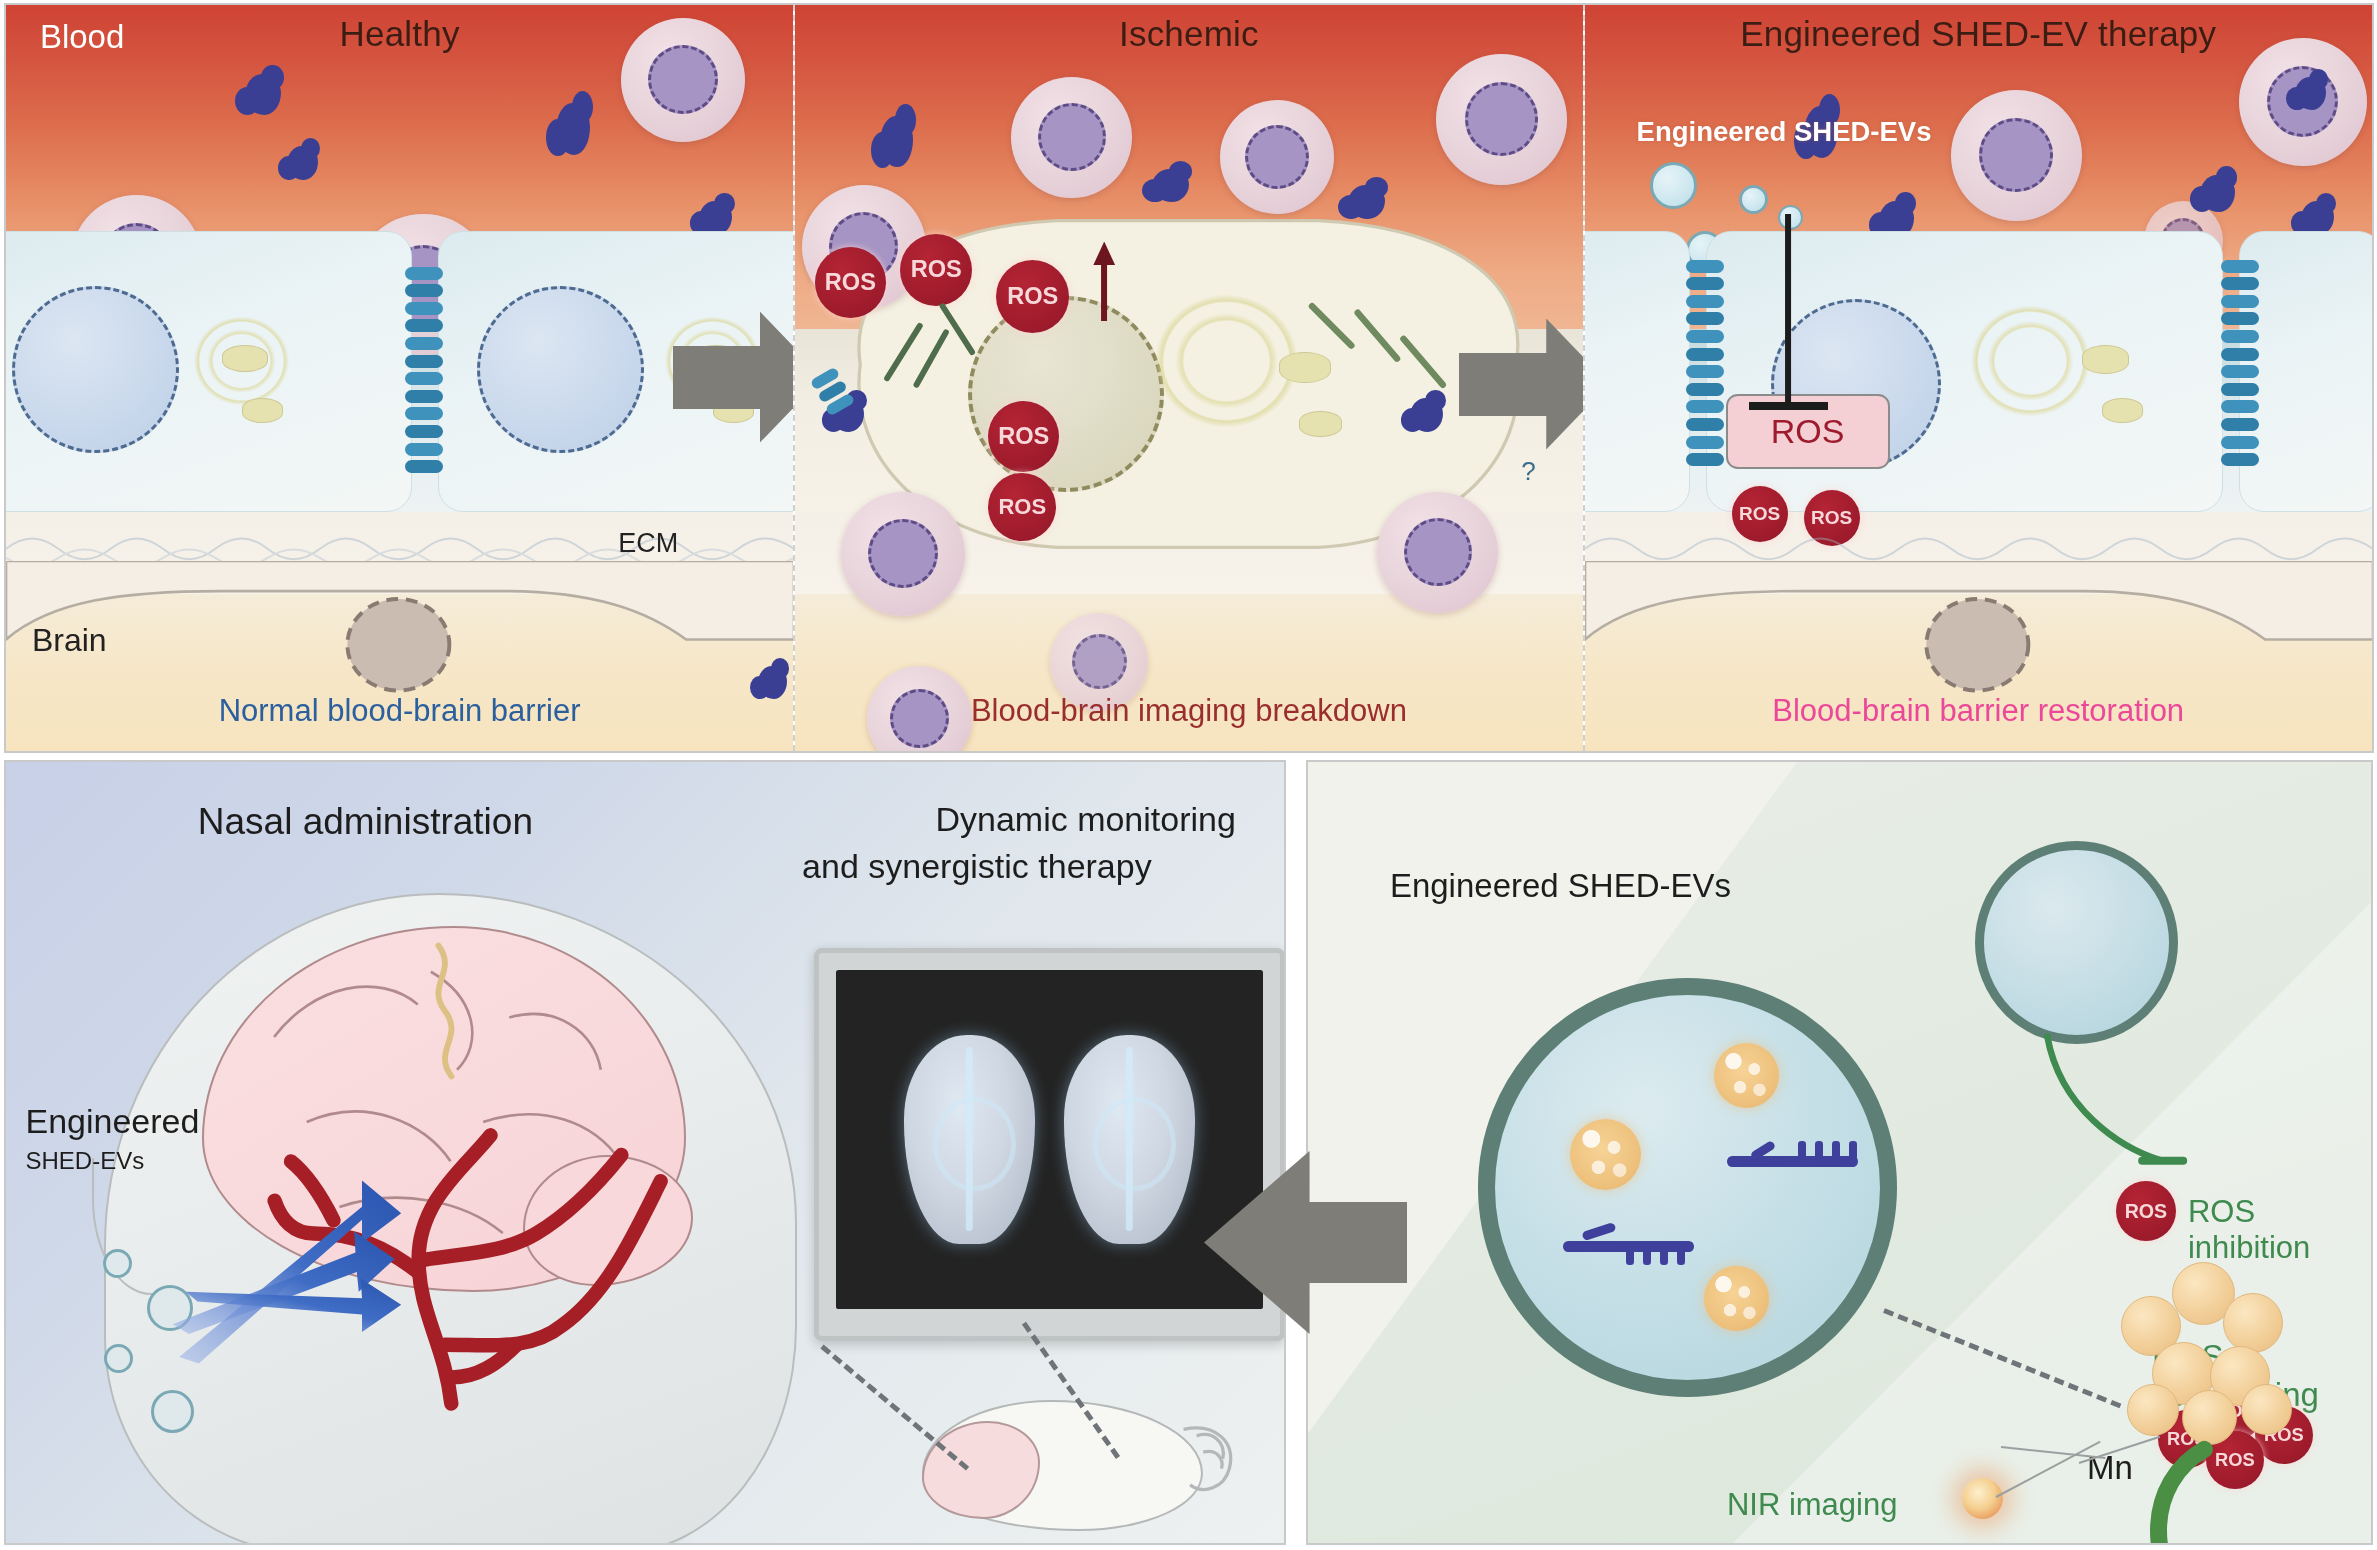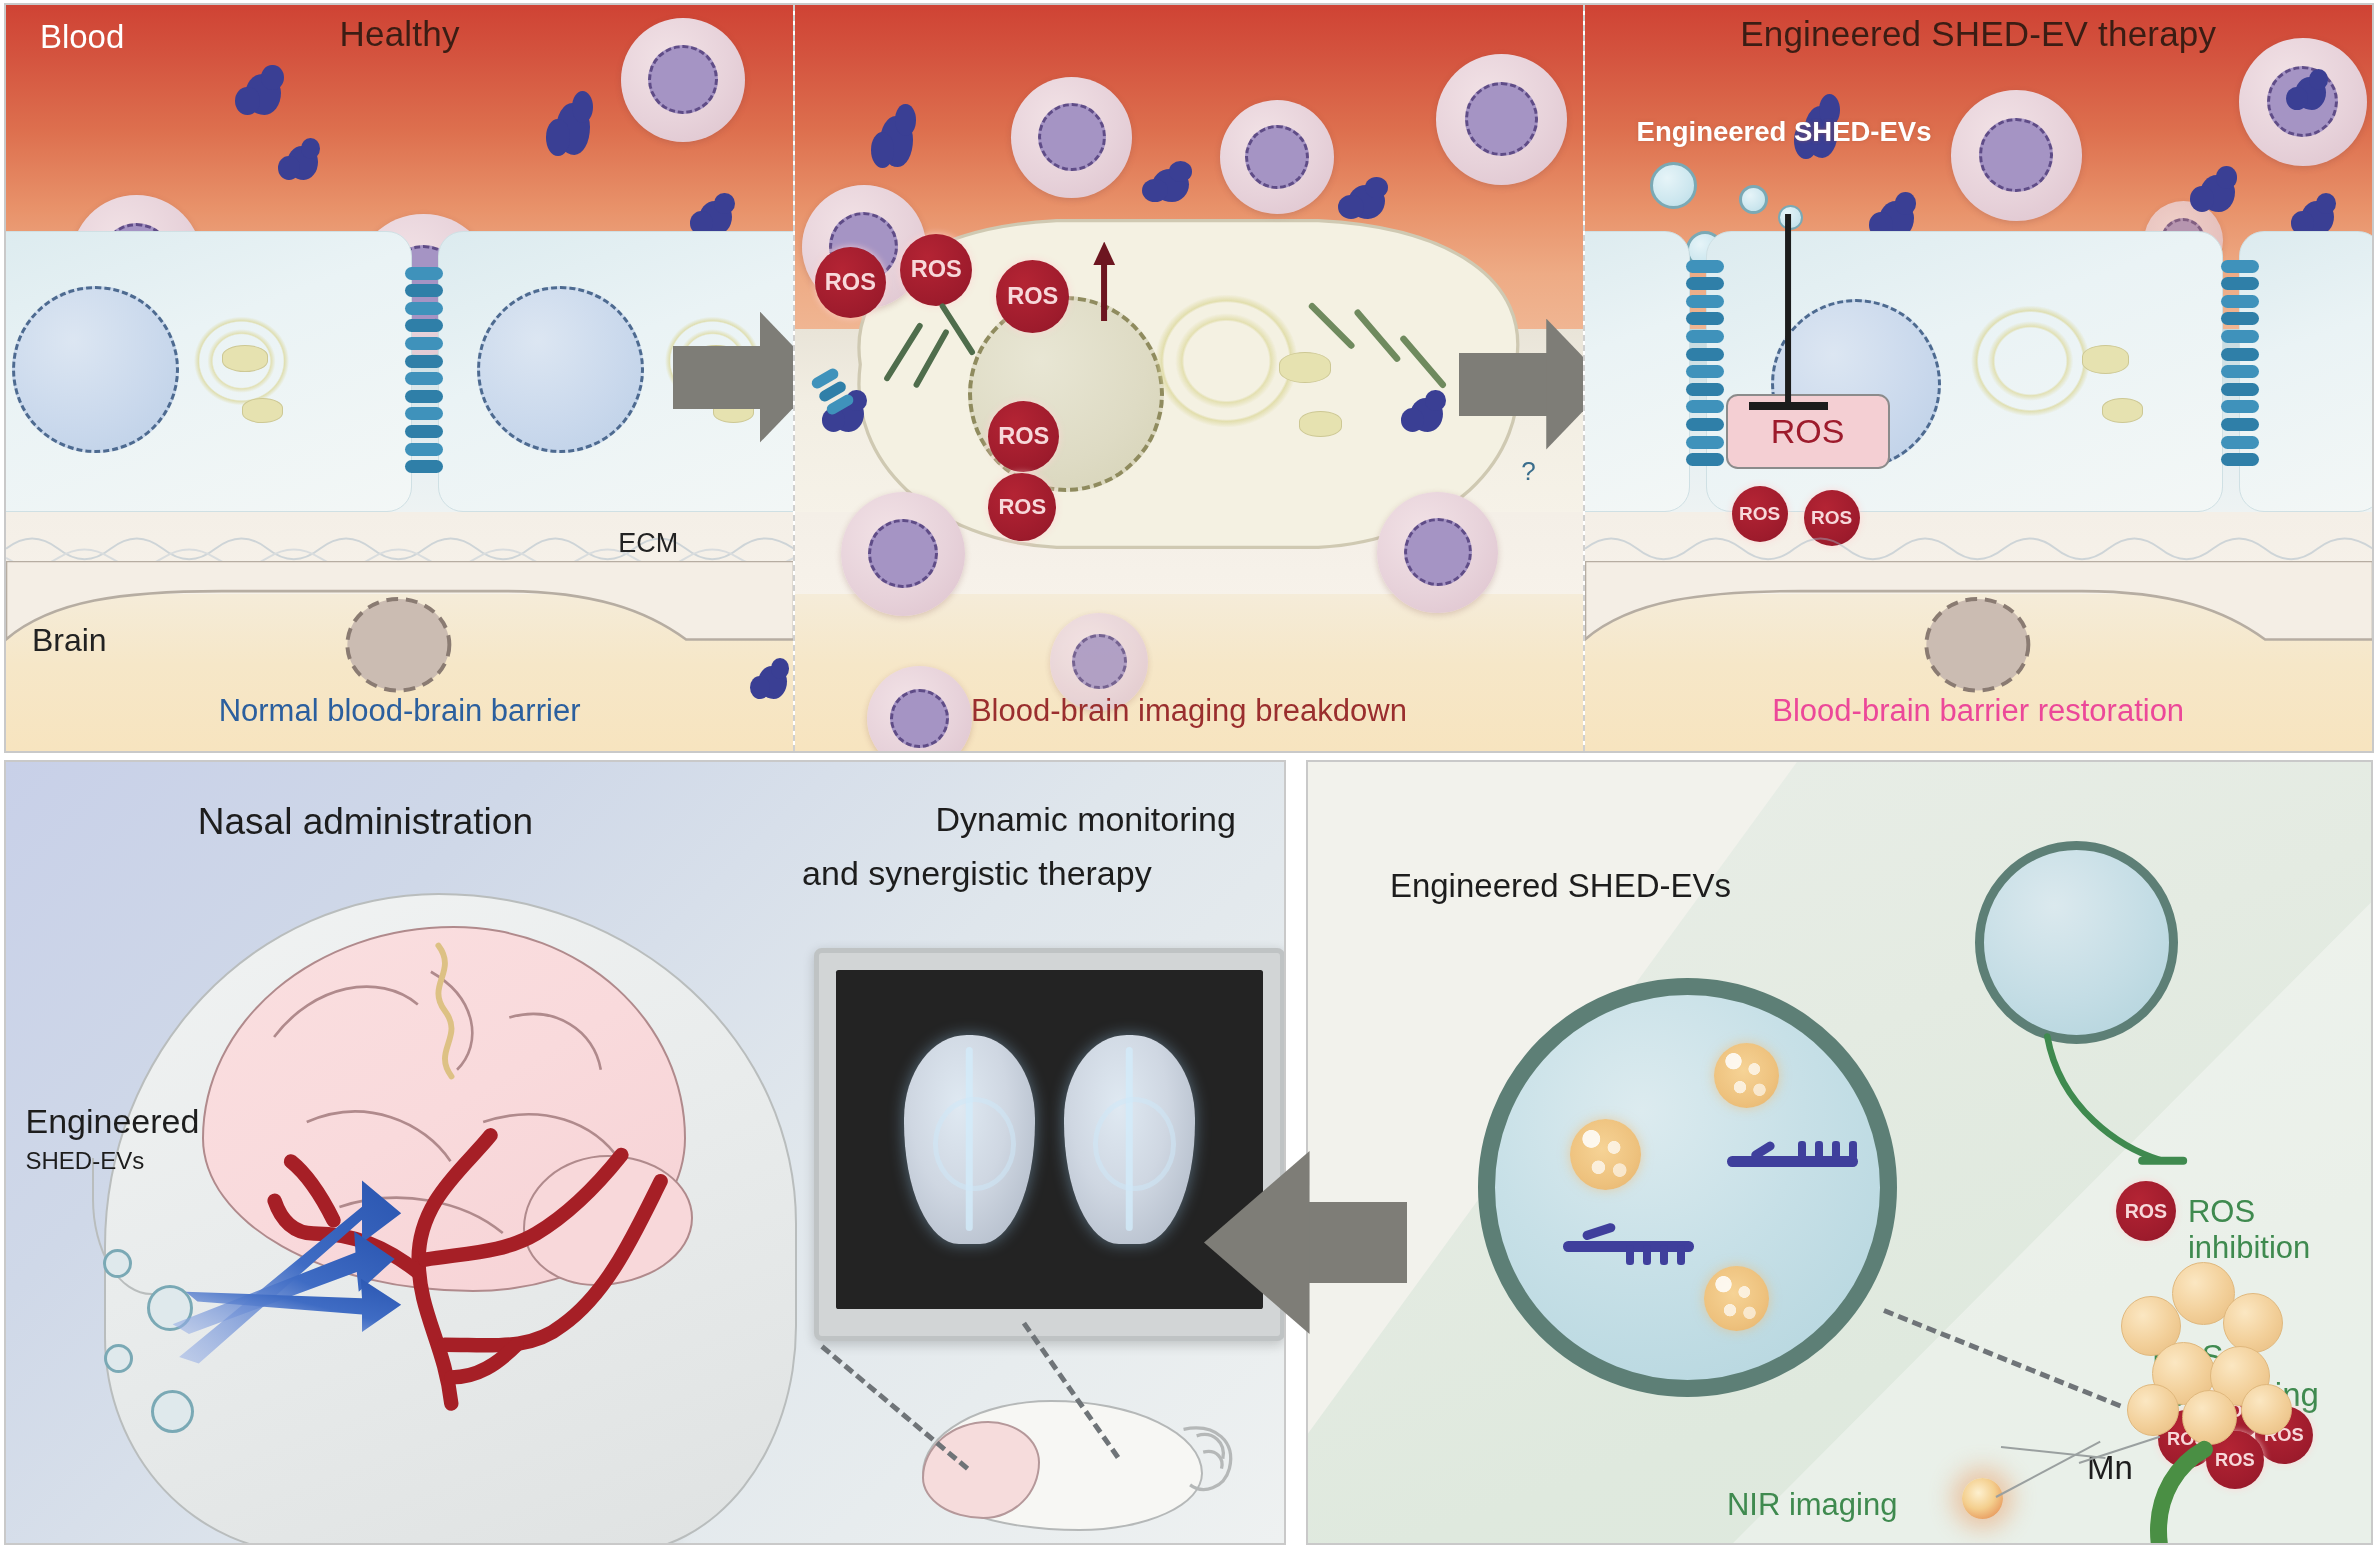--- a/index.html
+++ b/index.html
@@ -361,20 +361,21 @@
           <div class="head"></div>
       </div>
     </div>
 
     <div class="panel">
       <div class="blood"></div>
       <div class="endo" style="background:linear-gradient(180deg,#e9e4d8 0%,#f2eee3 40%,#f6f2e8 100%);"></div>
       <div class="ecm-band"></div>
       <div class="brain-band"></div>
 
+      <div class="panel-title">Ischemic</div>
 
       <svg style="position:absolute;left:26px;top:196px;width:733px;height:366px;" viewBox="0 0 1120 560" preserveAspectRatio="none">
         <path d="M60 250 C40 120 170 40 360 30 L760 30 C960 40 1085 120 1062 250 C1085 400 950 520 760 530 L360 530 C170 520 40 400 60 250 Z" fill="#f4f1e2" stroke="#cfc9b2" stroke-width="5"></path>
       </svg>
       <div class="nucleus" style="left:173px;top:291px;width:196px;height:196px;background:radial-gradient(circle at 36% 32%,#e8e6d4 0%,#dedbc4 60%,#d5d2b6 100%);border:4.6px dashed #8f8b5e;"></div>
       <div class="golgi" style="left:379px;top:307px;transform:scale(1.5);"></div>
       <div class="mito" style="left:484px;top:347px;width:52px;height:31px;"></div>
       <div class="mito" style="left:504px;top:406px;width:43px;height:26px;"></div>
 
       <div class="rbc" style="left:216px;top:72px;width:121px;height:121px;"></div>
@@ -518,21 +519,21 @@
 
       <div class="caption cap-restore">Blood-brain barrier restoration</div>
     </div>
   </div>
 
   <div class="bottom-row">
 
     <div class="bl">
       <div class="bl-title" style="left:111px;top:39px;width:497px;">Nasal administration</div>
       <div class="bl-sub" style="left:713px;top:38px;width:517px;text-align:right;">Dynamic monitoring</div>
-      <div class="bl-sub" style="left:693px;top:92px;width:556px;text-align:center;">and synergistic therapy</div>
+      <div class="bl-sub" style="left:693px;top:85px;width:556px;text-align:center;">and synergistic therapy</div>
 
       <div class="head-shadow"></div>
       <div class="head-shape"></div>
       <div class="nose"></div>
 
       <div class="brain-img"></div>
       <div class="cerebellum"></div>
 
       <svg style="position:absolute;left:196px;top:164px;width:497px;height:379px;" viewBox="0 0 760 580">
         <g fill="none" stroke="#b08a8c" stroke-width="4">

